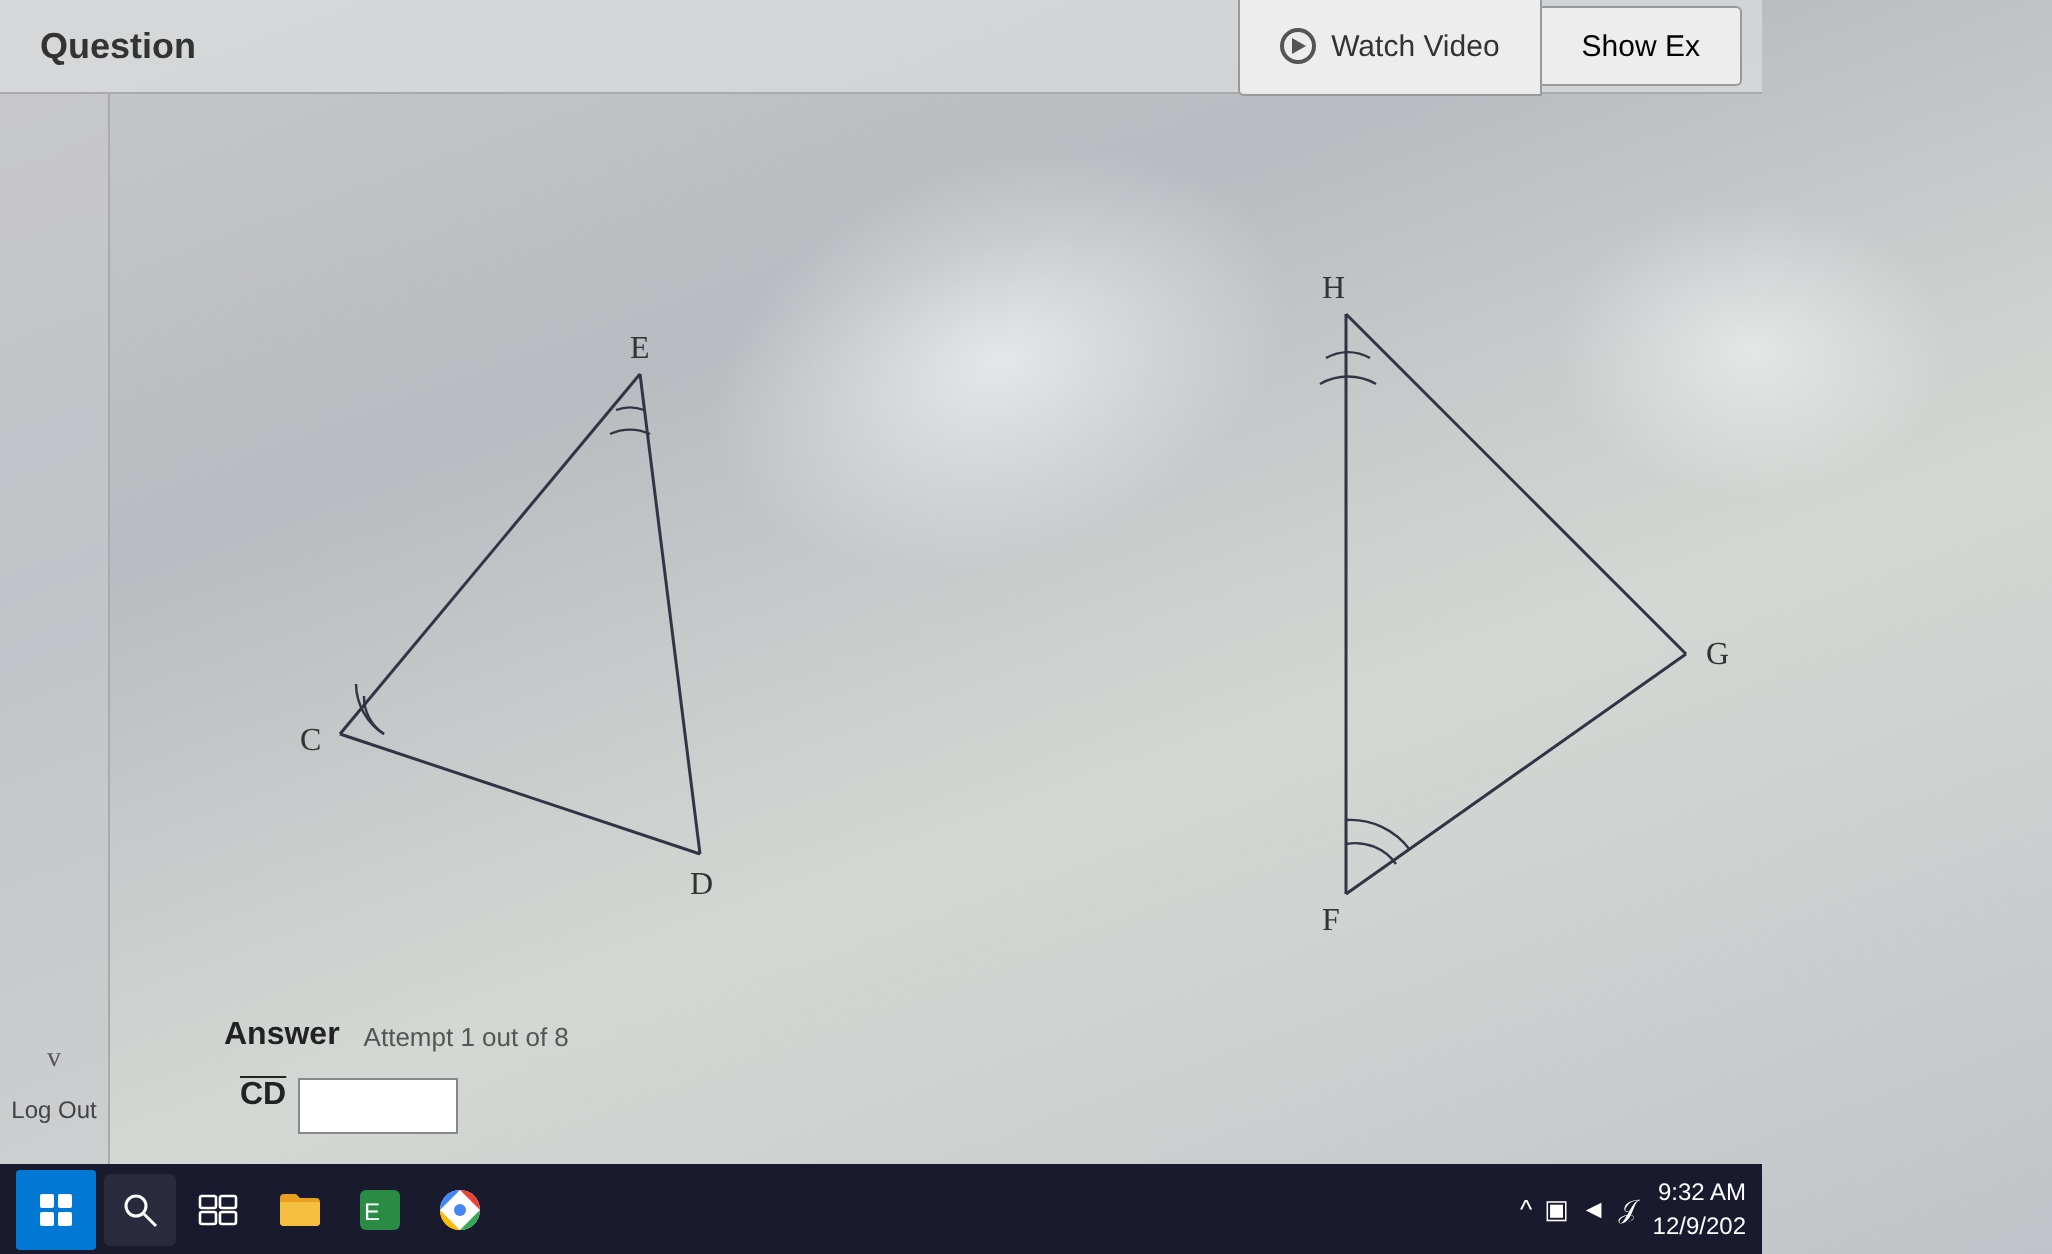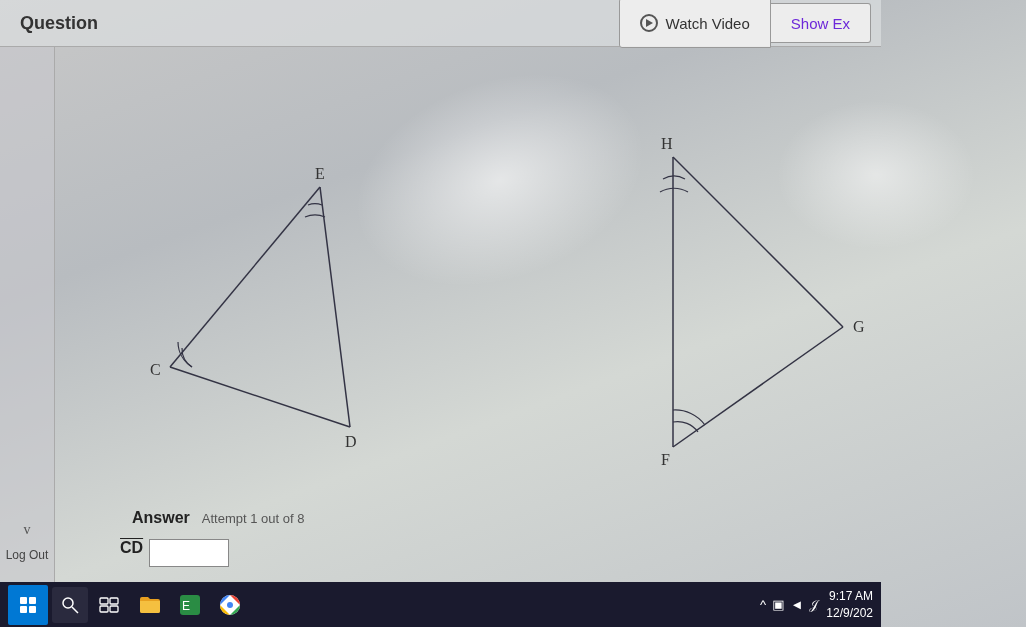--- a/index.html
+++ b/index.html
@@ -115,21 +115,21 @@
 
     .show-ex-btn {
       display: flex;
       align-items: center;
       border: 1px solid #999;
       border-left: none;
       background: rgba(240,240,240,0.9);
       padding: 8px 20px;
       font-family: Arial, sans-serif;
       font-size: 15px;
-      color: #6d28d9;
+      color: #000000;
       cursor: pointer;
       height: 40px;
       border-radius: 0 3px 3px 0;
     }
 
     
     .question-area {
       position: absolute;
       top: 47px;
       left: 60px;
@@ -176,21 +176,21 @@
 
     svg.triangle-svg {
       position: absolute;
       top: 0; left: 0;
     }
 
     
     .answer-area {
       position: absolute;
       bottom: 100px;
-      left: 72px;
+      left: 52px;
       display: flex;
       align-items: center;
       gap: 12px;
       font-family: Arial, sans-serif;
       margin-top: 40px;
     }
 
     .answer-label {
       font-size: 16px;
       font-weight: bold;
@@ -472,19 +472,19 @@
     </div>
 
     <div class="taskbar-right">
       <div class="system-tray">
         <span style="color:white; font-size:13px;">^</span>
         <span style="color:white; font-size:13px;">▣</span>
         <span style="color:white; font-size:13px;">◄</span>
         <span style="color:white; font-size:13px;">𝒥</span>
       </div>
       <div class="time-display">
-        <div>9:17 AM</div>
+        <div>9:32 AM</div>
         <div>12/9/202</div>
       </div>
     </div>
   </div>
 
 </div>
 
 </body></html>

